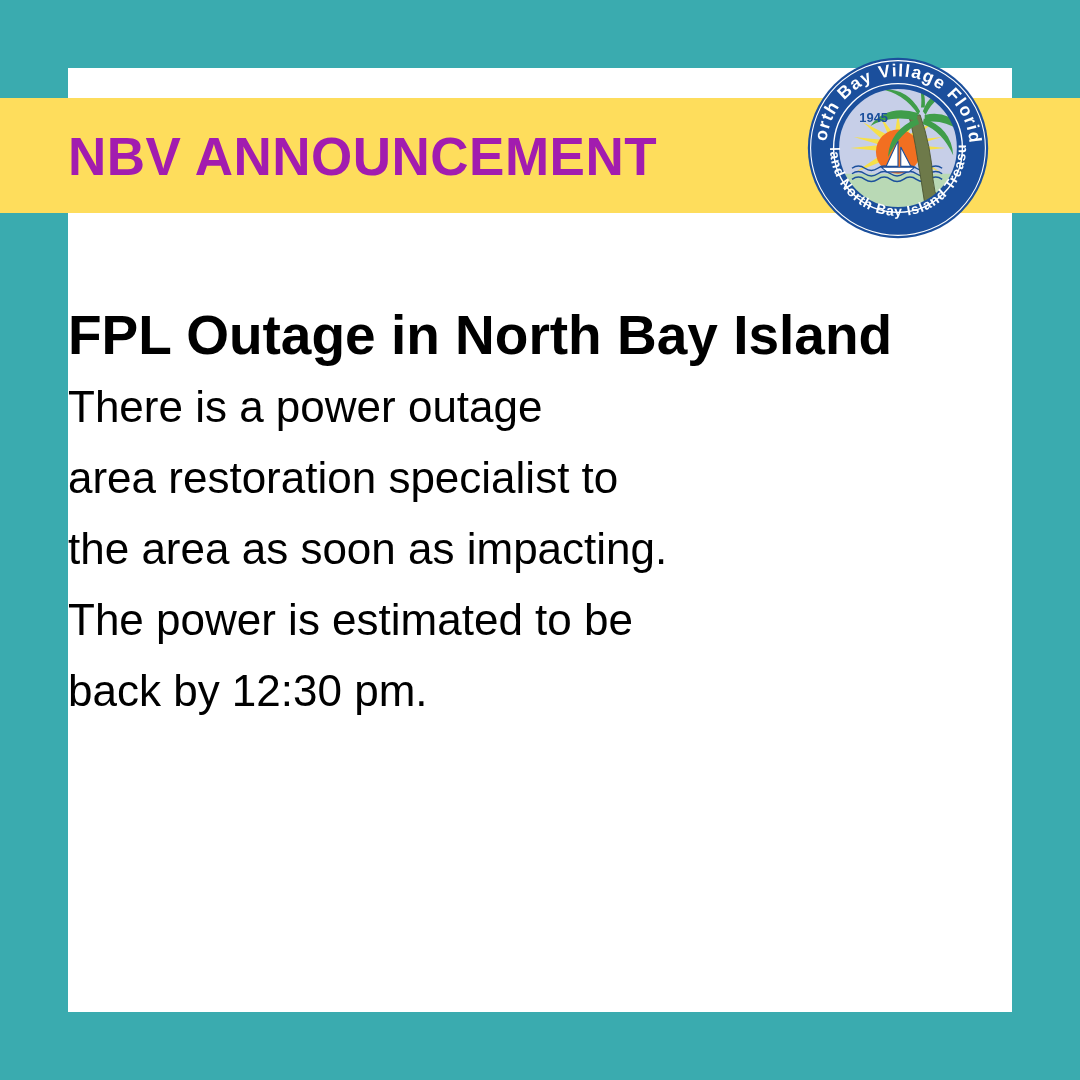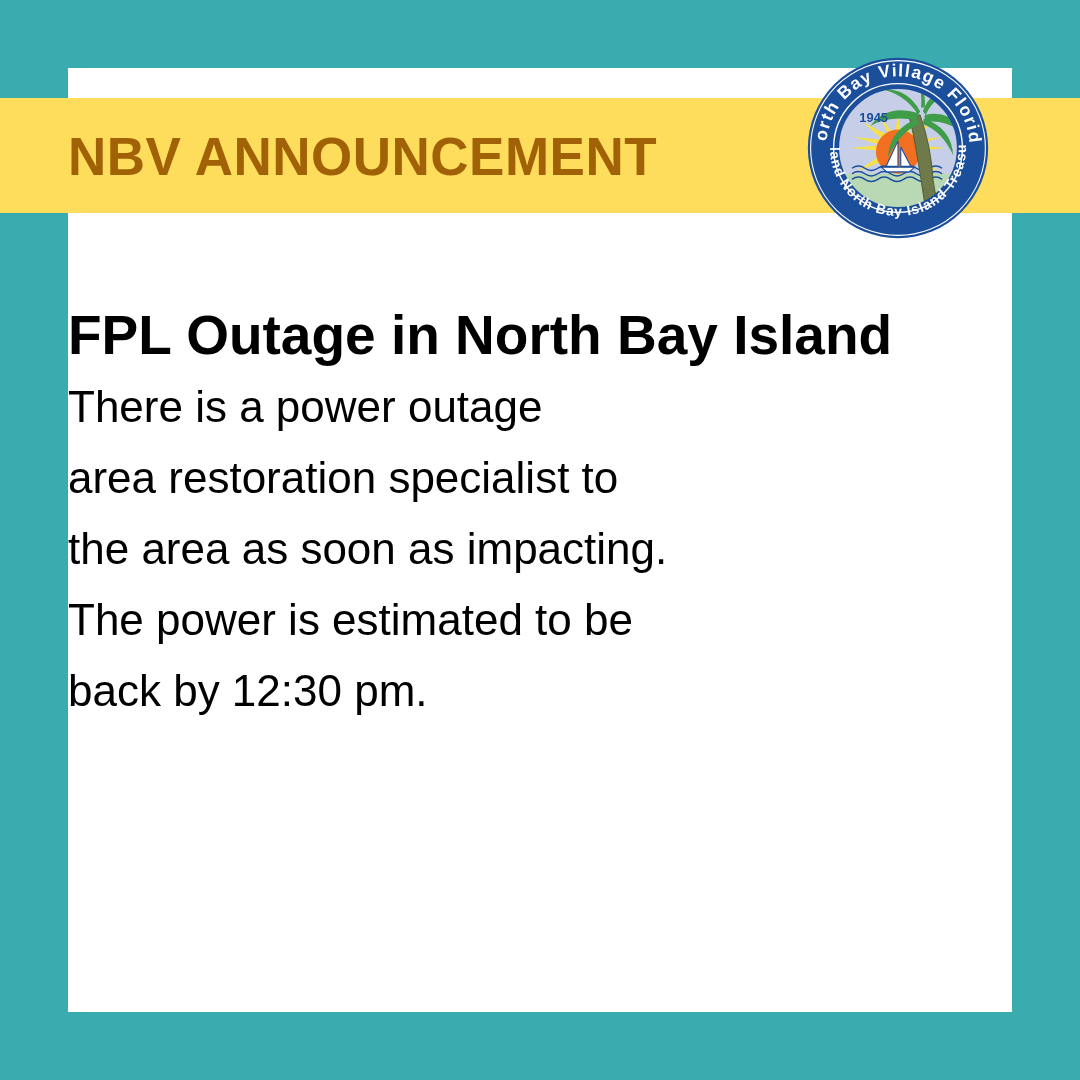--- a/index.html
+++ b/index.html
@@ -43,21 +43,21 @@
 
   #banner-title {
     position: absolute;
     left: 68px;
     top: 50%;
     transform: translateY(-50%);
     font-family: "Liberation Sans", sans-serif;
     font-weight: bold;
     font-size: 53px;
     letter-spacing: 0.5px;
-    color: #a16207;
+    color: #a21caf;
     white-space: nowrap;
     line-height: 1;
   }
 
   
   #logo {
     position: absolute;
     left: 806px;
     top: 56px;
     width: 184px;

